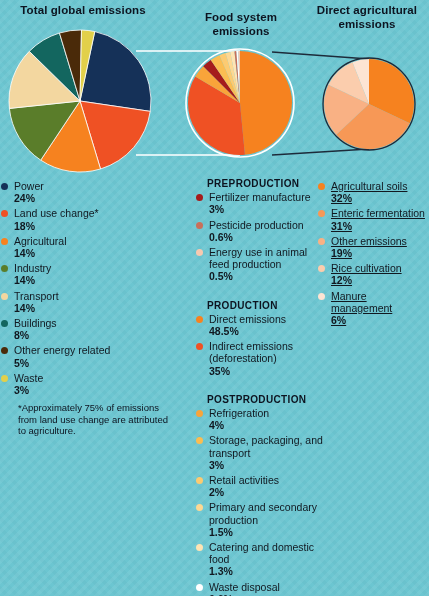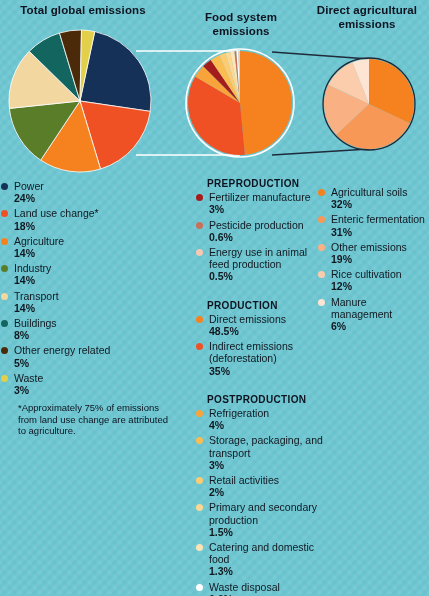--- a/index.html
+++ b/index.html
@@ -47,21 +47,21 @@
   #charts { position: absolute; left: 0; top: 0; width: 429px; height: 178px; }
 
   
   .legend {
     position: absolute;
     font-size: 10.5px;
     line-height: 12.2px;
   }
   #legend-left   { left: 1px;  top: 180px; width: 152px; }
   #legend-middle { left: 196px; top: 178px; width: 132px; }
-  #legend-right  { left: 318px; top: 186px; width: 108px; }
+  #legend-right  { left: 318px; top: 180px; width: 108px; text-decoration: underline; }
 
   .group-title {
     font-weight: bold;
     font-size: 10px;
     letter-spacing: 0.35px;
     margin: 0 0 1px 11px;
     color: #0d1420;
   }
   #legend-middle .group-title.spaced { margin-top: 17px; }
 
@@ -152,21 +152,21 @@
         <span class="label">Power</span>
         <span class="value">24%</span>
       </div>
       <div class="item">
         <span class="bullet" style="background: rgb(239, 81, 36);"></span>
         <span class="label">Land use change*</span>
         <span class="value">18%</span>
       </div>
       <div class="item">
         <span class="bullet" style="background: rgb(246, 130, 31);"></span>
-        <span class="label">Agriculture</span>
+        <span class="label">Agricultural</span>
         <span class="value">14%</span>
       </div>
       <div class="item">
         <span class="bullet" style="background: rgb(90, 125, 42);"></span>
         <span class="label">Industry</span>
         <span class="value">14%</span>
       </div>
       <div class="item">
         <span class="bullet" style="background: rgb(243, 215, 160);"></span>
         <span class="label">Transport</span>

